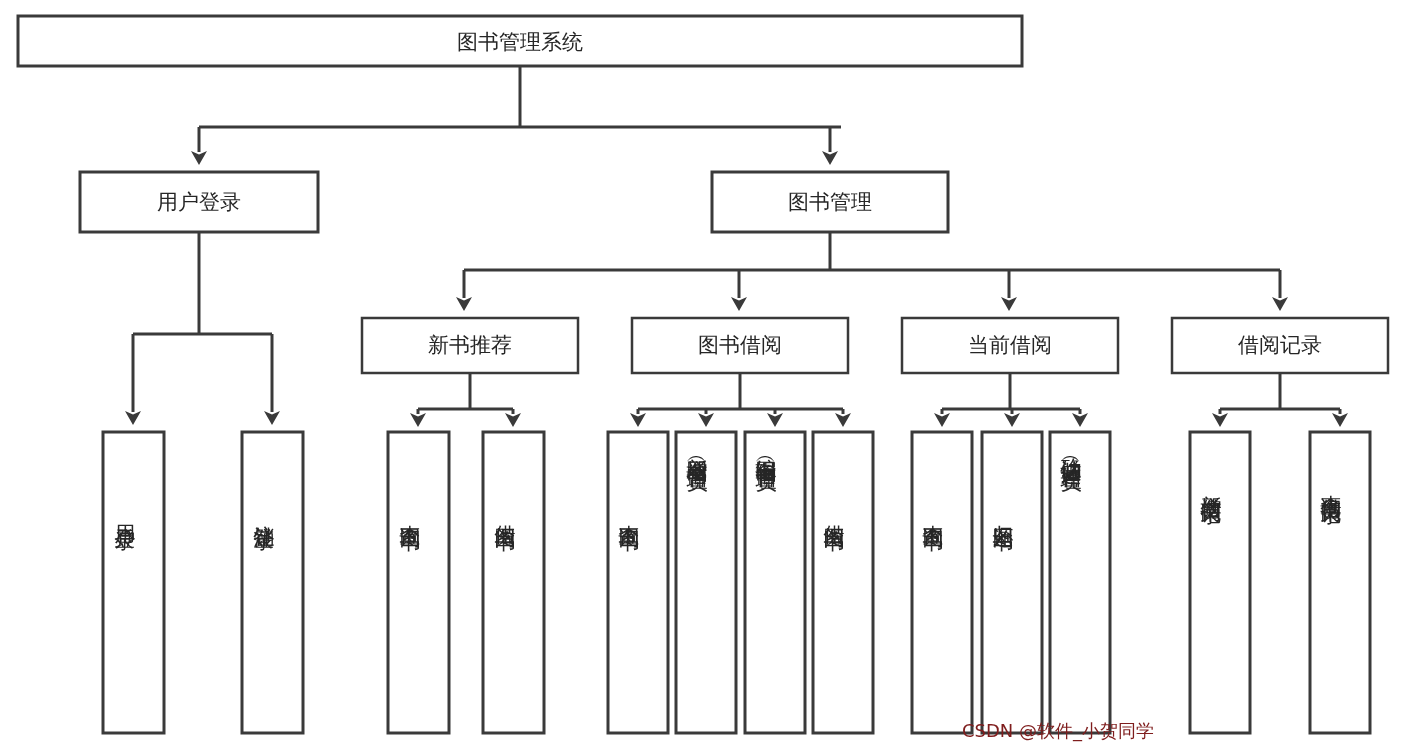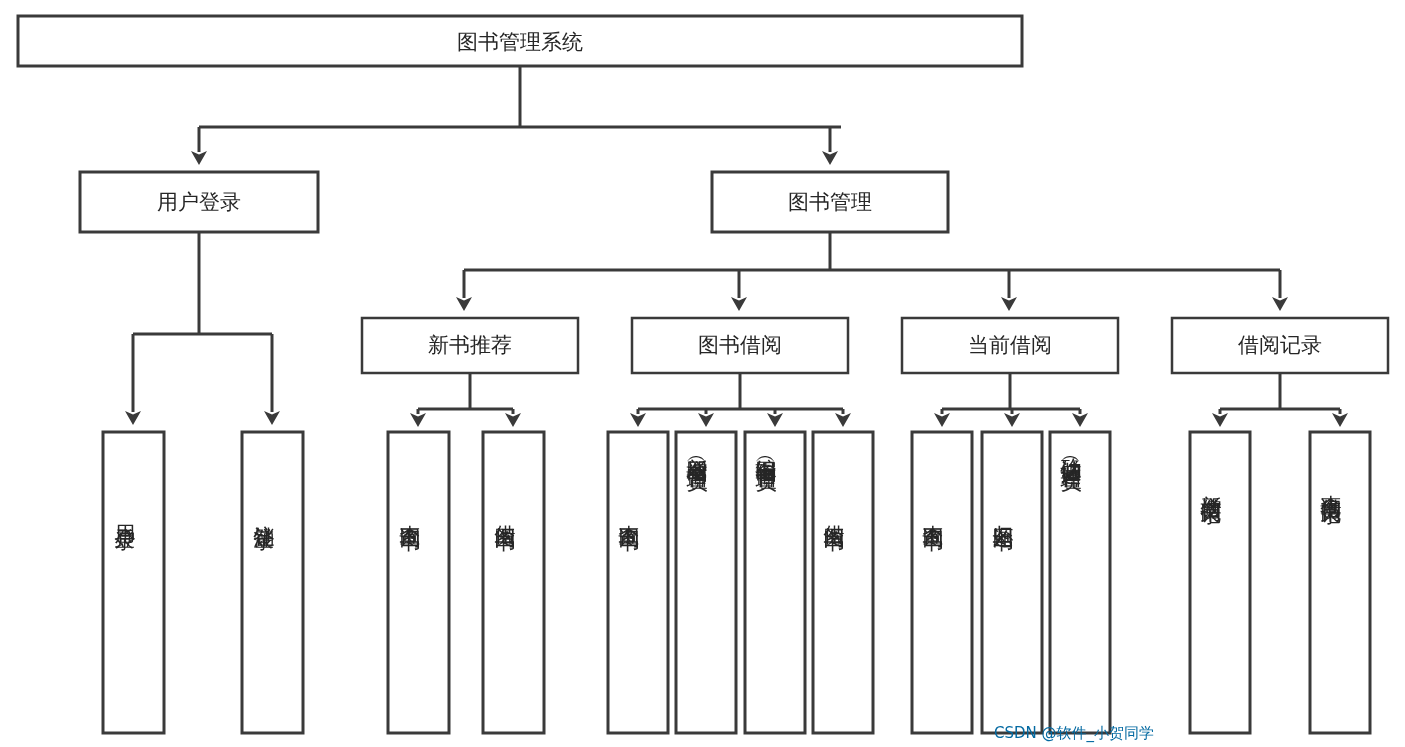--- a/index.html
+++ b/index.html
@@ -63,22 +63,22 @@
     line-height: 1;
     white-space: nowrap;
     text-align: left;
     pointer-events: none;
   }
   .watermark {
     position: absolute;
     right: 8px;
     bottom: 4px;
     font-family: "DejaVu Sans", "Liberation Sans", sans-serif;
-    font-size: 15px;
-    color: #0369a1;
+    font-size: 18px;
+    color: #7f1d1d;
     white-space: nowrap;
   }
 </style>
 </head>
 <body>
 
 <div id="diagram-root">
 
   <svg class="canvas" viewBox="0 0 1405 747">
     <defs>

